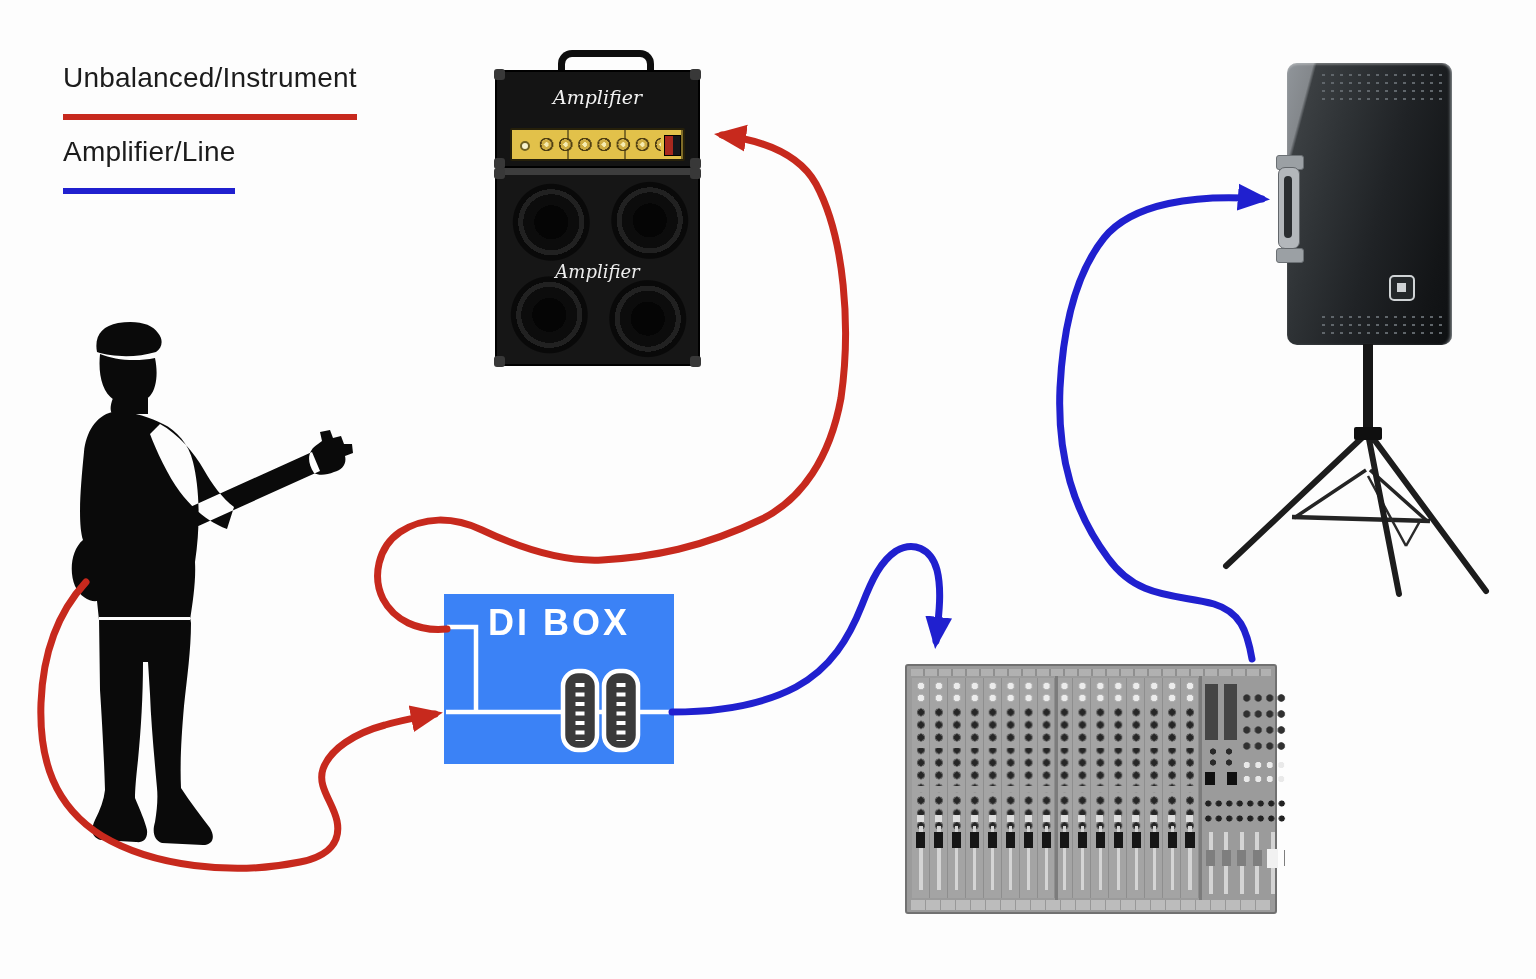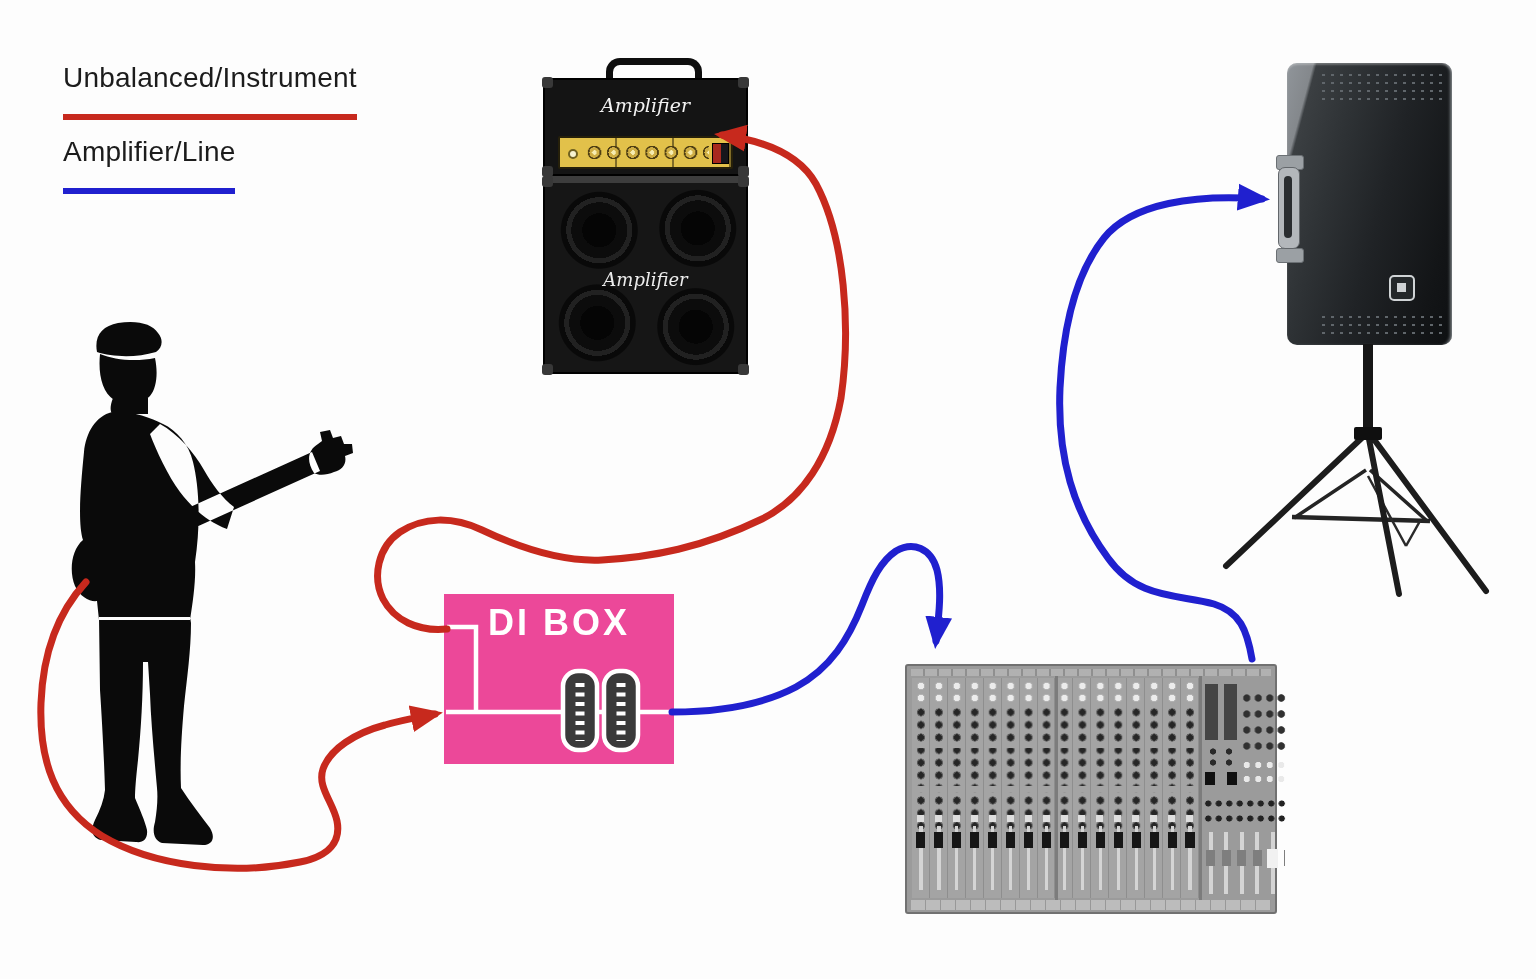--- a/index.html
+++ b/index.html
@@ -7,21 +7,21 @@
           font-family:"Liberation Sans",sans-serif;}
 
   
   .legend{position:absolute;left:63px;top:62px;z-index:3;}
   .legend-item{display:table;font-weight:normal;font-size:28px;color:#1c1c1c;
                padding-bottom:20px;margin-bottom:16px;letter-spacing:0.2px;}
   .legend-item.red{border-bottom:6px solid #c7291d;}
   .legend-item.blue{border-bottom:6px solid #2020cf;}
 
   
-  .amp-stack{position:absolute;left:495px;top:56px;width:241px;height:320px;z-index:2;margin-left:48px;}
+  .amp-stack{position:absolute;left:495px;top:48px;width:241px;height:320px;z-index:2;}
   .amp-handle{position:absolute;left:63px;top:2px;width:82px;height:26px;
               border:7px solid #0e0e0e;border-bottom:none;border-radius:14px 14px 0 0;}
   .amp-head{position:absolute;left:0;top:22px;width:205px;height:98px;background:#141414;
             border:2px solid #000;border-radius:5px;box-sizing:border-box;}
   .amp-label{position:absolute;left:0;top:14px;width:100%;text-align:center;
              font-family:"DejaVu Serif",serif;font-style:italic;font-size:19px;color:#f2f2f2;}
   .amp-panel{position:absolute;left:13px;top:56px;width:175px;height:33px;background:#e2c14a;
              border:2px solid #26200a;border-radius:2px;box-sizing:border-box;
              background-image:repeating-linear-gradient(90deg,transparent 0 55px,rgba(30,24,6,.5) 55px 57px);}
   .amp-knobs{position:absolute;left:25px;right:22px;top:0;bottom:0;
@@ -54,21 +54,21 @@
   .spk-dots.bottom{bottom:10px;height:22px;}
   .spk-tab{position:absolute;left:-11px;width:26px;height:13px;background:#9ba0a4;border-radius:3px;border:1px solid #6b7074;}
   .spk-handle{position:absolute;left:-9px;top:104px;width:20px;height:80px;background:#b3b7bb;
               border:1px solid #62666a;border-radius:7px;}
   .spk-handle-slot{position:absolute;left:5px;top:8px;width:8px;height:62px;background:#2a2d30;border-radius:4px;}
   .spk-logo{position:absolute;left:102px;top:212px;width:22px;height:22px;border:2px solid #d0d4d6;
             border-radius:5px;background:#24282a;}
   .spk-logo-glyph{position:absolute;left:6px;top:6px;width:9px;height:9px;background:#cfd3d5;}
 
   
-  .di-box{position:absolute;left:444px;top:594px;width:230px;height:170px;background:#ec4899;z-index:2;}
+  .di-box{position:absolute;left:444px;top:594px;width:230px;height:170px;background:#3b82f6;z-index:2;}
   .di-label{position:absolute;left:0;top:8px;width:100%;text-align:center;color:#fff;
             font-weight:bold;font-size:36px;letter-spacing:3px;}
 
   
   .mixer{position:absolute;left:905px;top:664px;width:372px;height:250px;background:#9b9b9b;
          border:2px solid #717171;border-radius:3px;box-sizing:border-box;z-index:2;}
   .mx-topbar{position:absolute;left:4px;right:4px;top:3px;height:7px;opacity:.85;
              background:repeating-linear-gradient(90deg,#b5b5b5 0 12px,#8d8d8d 12px 14px);}
   .mx-bottombar{position:absolute;left:4px;right:4px;bottom:2px;height:10px;
              background:repeating-linear-gradient(90deg,#bcbcbc 0 14px,#989898 14px 15px);}

